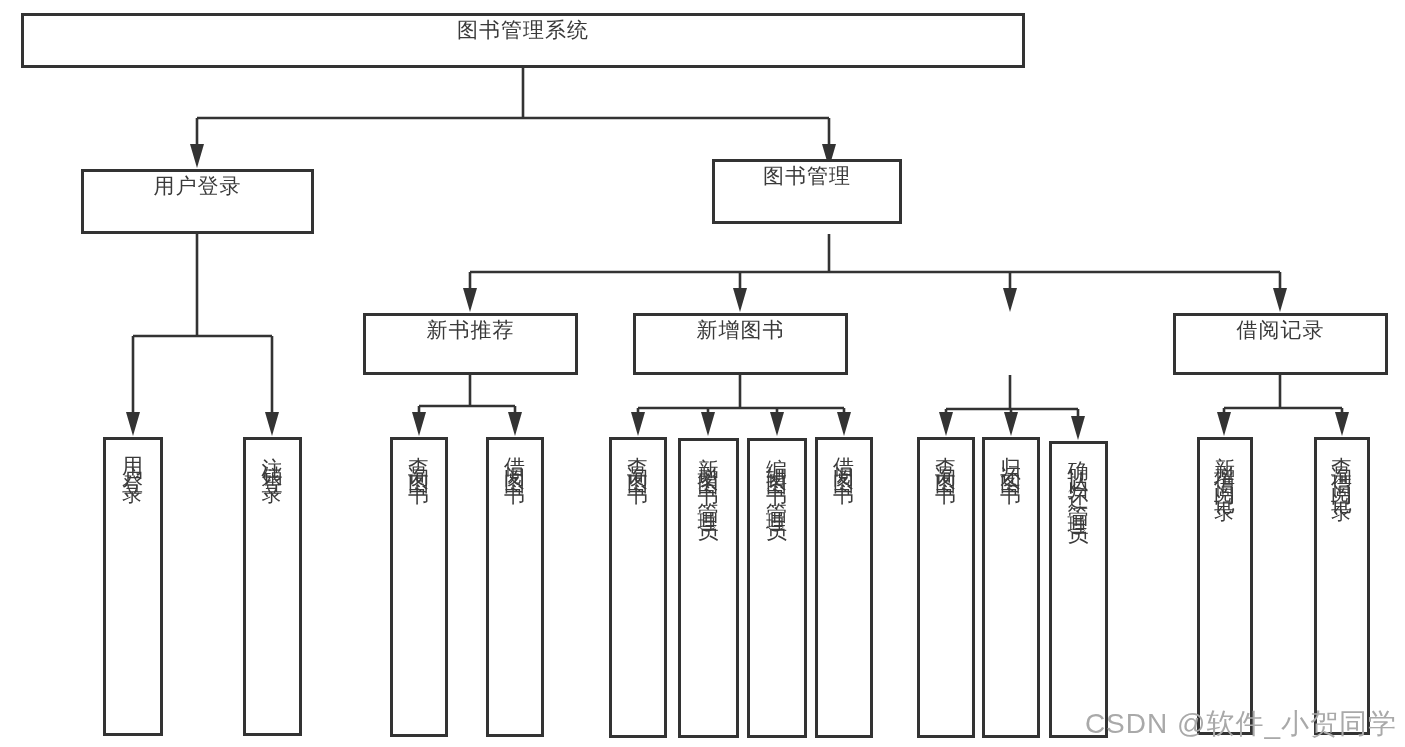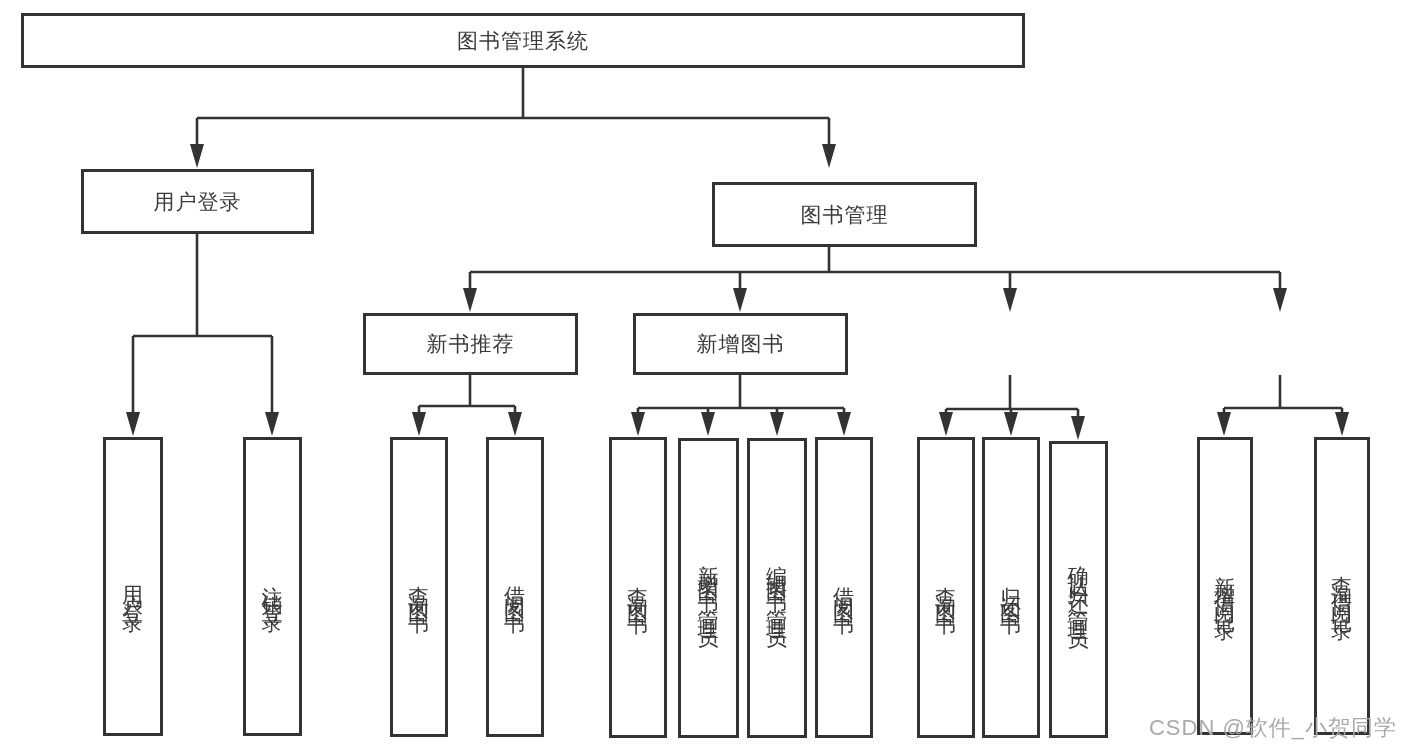--- a/index.html
+++ b/index.html
@@ -13,40 +13,40 @@
   svg.wires { position:absolute; left:0; top:0; width:1405px; height:747px; z-index:1; }
   svg.wires line { stroke: var(--line, #333333); stroke-width: 2.6; }
   svg.wires polygon { fill: var(--line, #333333); }
 
   .hnode, .vnode {
     position: absolute;
     box-sizing: border-box;
     background: #ffffff;
     border: 3px solid var(--border, #333333);
     display: flex;
-    align-items: center;
+    align-items: flex-start;
     justify-content: center;
     z-index: 2;
     color: var(--text, #3a3a3a);
   }
   .hnode { font-size: 21px; letter-spacing: 1px; }
   .vnode span {
     writing-mode: vertical-rl;
     text-orientation: mixed;
     font-size: 21px;
     letter-spacing: 9px;
     line-height: 1;
     white-space: nowrap;
     color: var(--text, #3a3a3a);
   }
   .watermark {
     position: absolute;
     right: 8px;
     bottom: 4px;
-    font-size: 22px;
+    font-size: 28px;
     letter-spacing: 1px;
     color: var(--watermark, #a9a9a9);
     z-index: 5;
   }
 </style>
 </head>
 <body>
 
 <div class="canvas">
 
@@ -126,29 +126,32 @@
     </g>
   </svg>
 
   <div class="hnode" style="left:21px;top:13px;width:1004px;height:55px">
     <span>图书管理系统</span>
   </div>
 
   <div class="hnode" style="left:81px;top:169px;width:233px;height:65px">
     <span>用户登录</span>
   </div>
-  <div class="hnode" style="left:712px;top:182px;width:265px;height:65px">
+  <div class="hnode" style="left:712px;top:159px;width:190px;height:65px">
     <span>图书管理</span>
   </div>
 
   <div class="hnode" style="left:363px;top:313px;width:215px;height:62px">
     <span>新书推荐</span>
   </div>
   <div class="hnode" style="left:633px;top:313px;width:215px;height:62px">
     <span>新增图书</span>
+  </div>
+  <div class="hnode" style="left:1173px;top:313px;width:215px;height:62px">
+    <span>借阅记录</span>
   </div>
 
   <div class="vnode" style="left:103px;top:437px;width:60px;height:299px">
     <span>用户登录</span>
   </div>
   <div class="vnode" style="left:243px;top:437px;width:59px;height:299px">
     <span>注销登录</span>
   </div>
 
   <div class="vnode" style="left:390px;top:437px;width:58px;height:300px">

